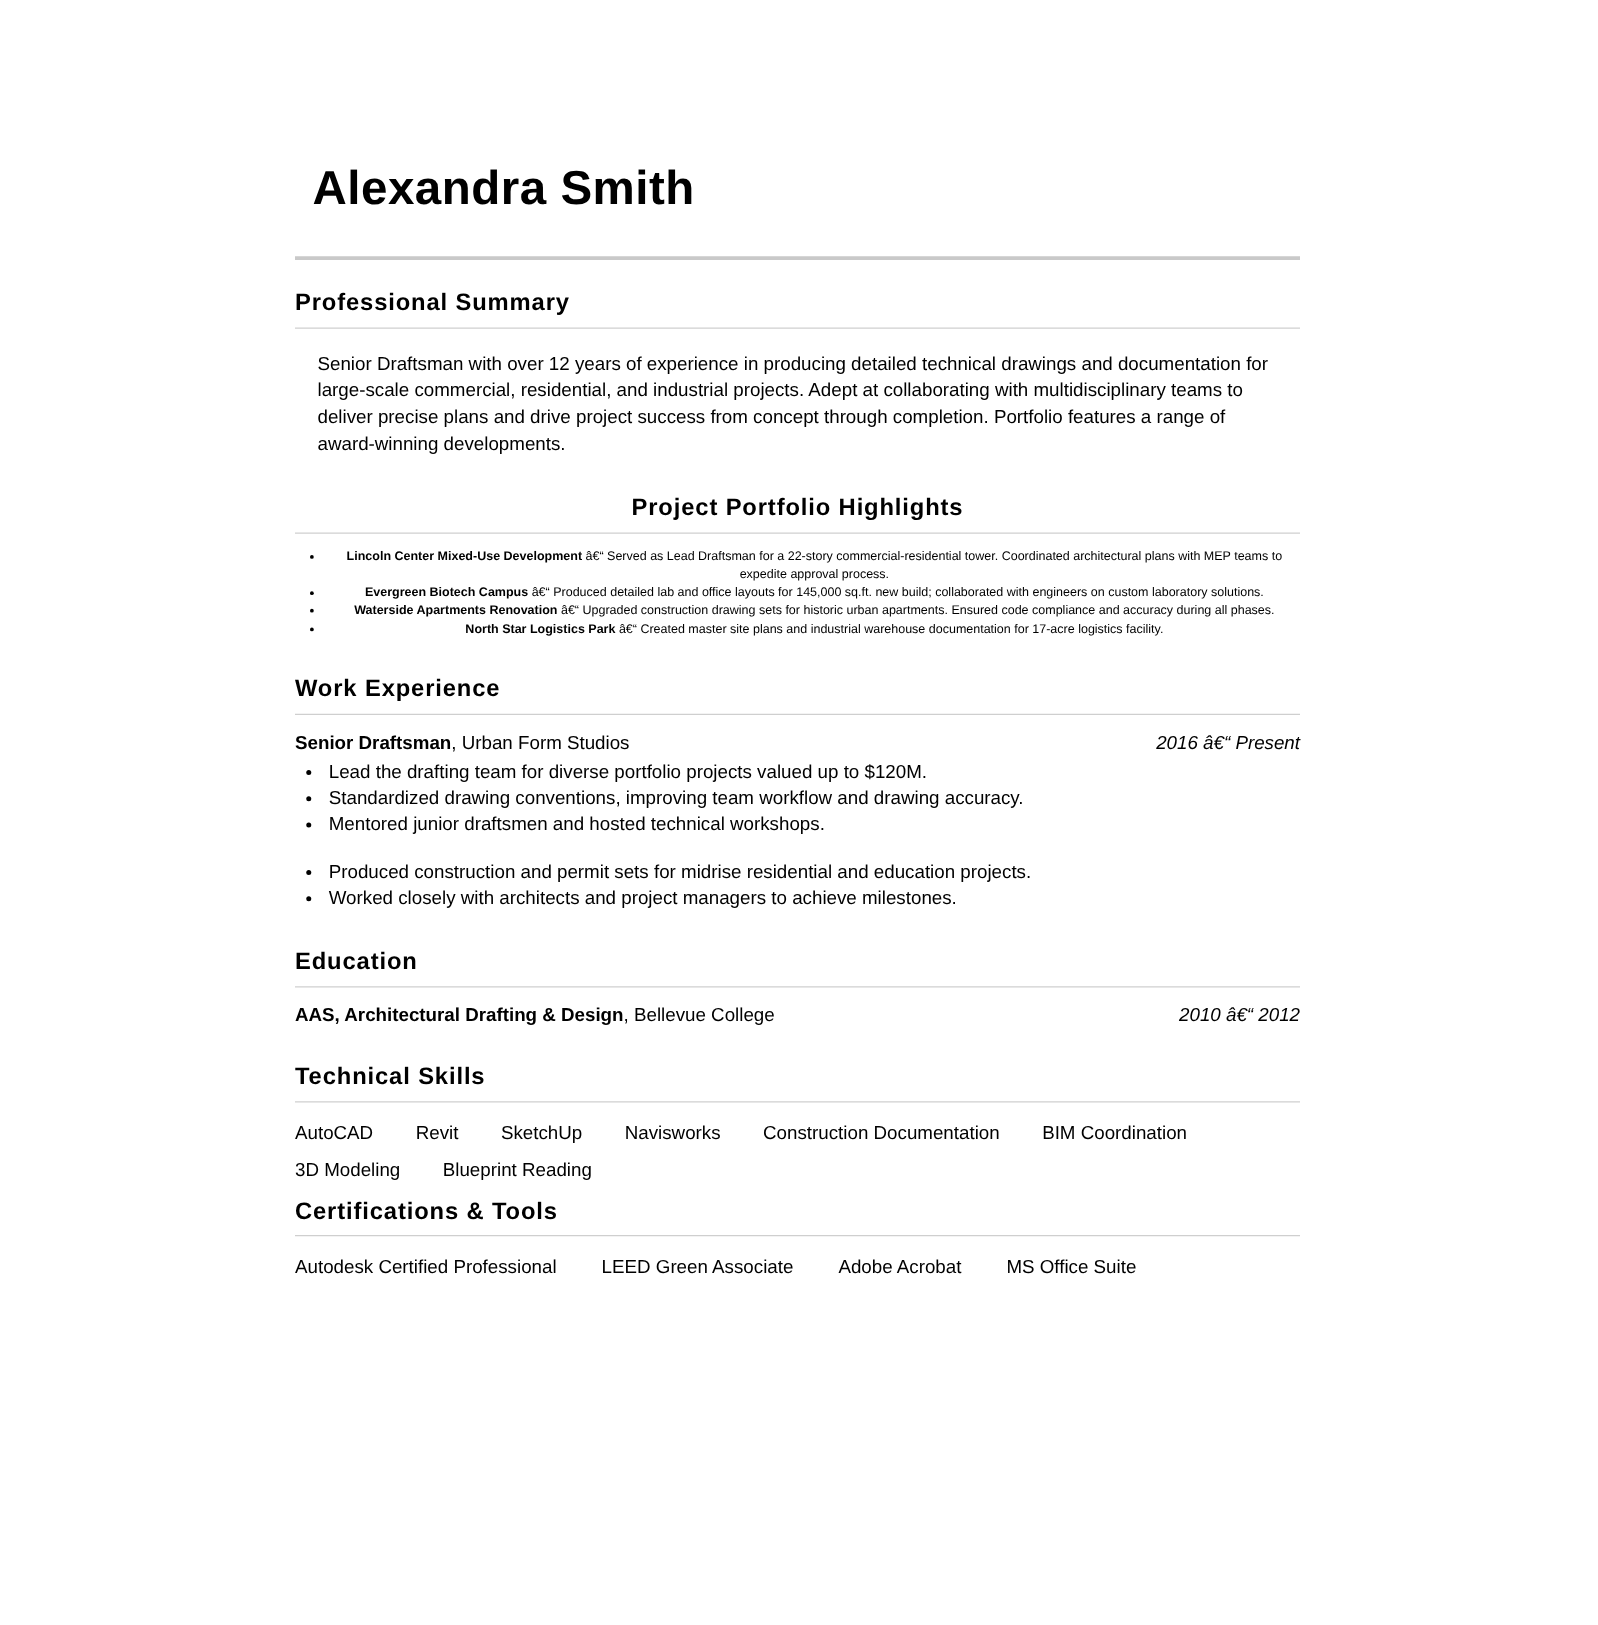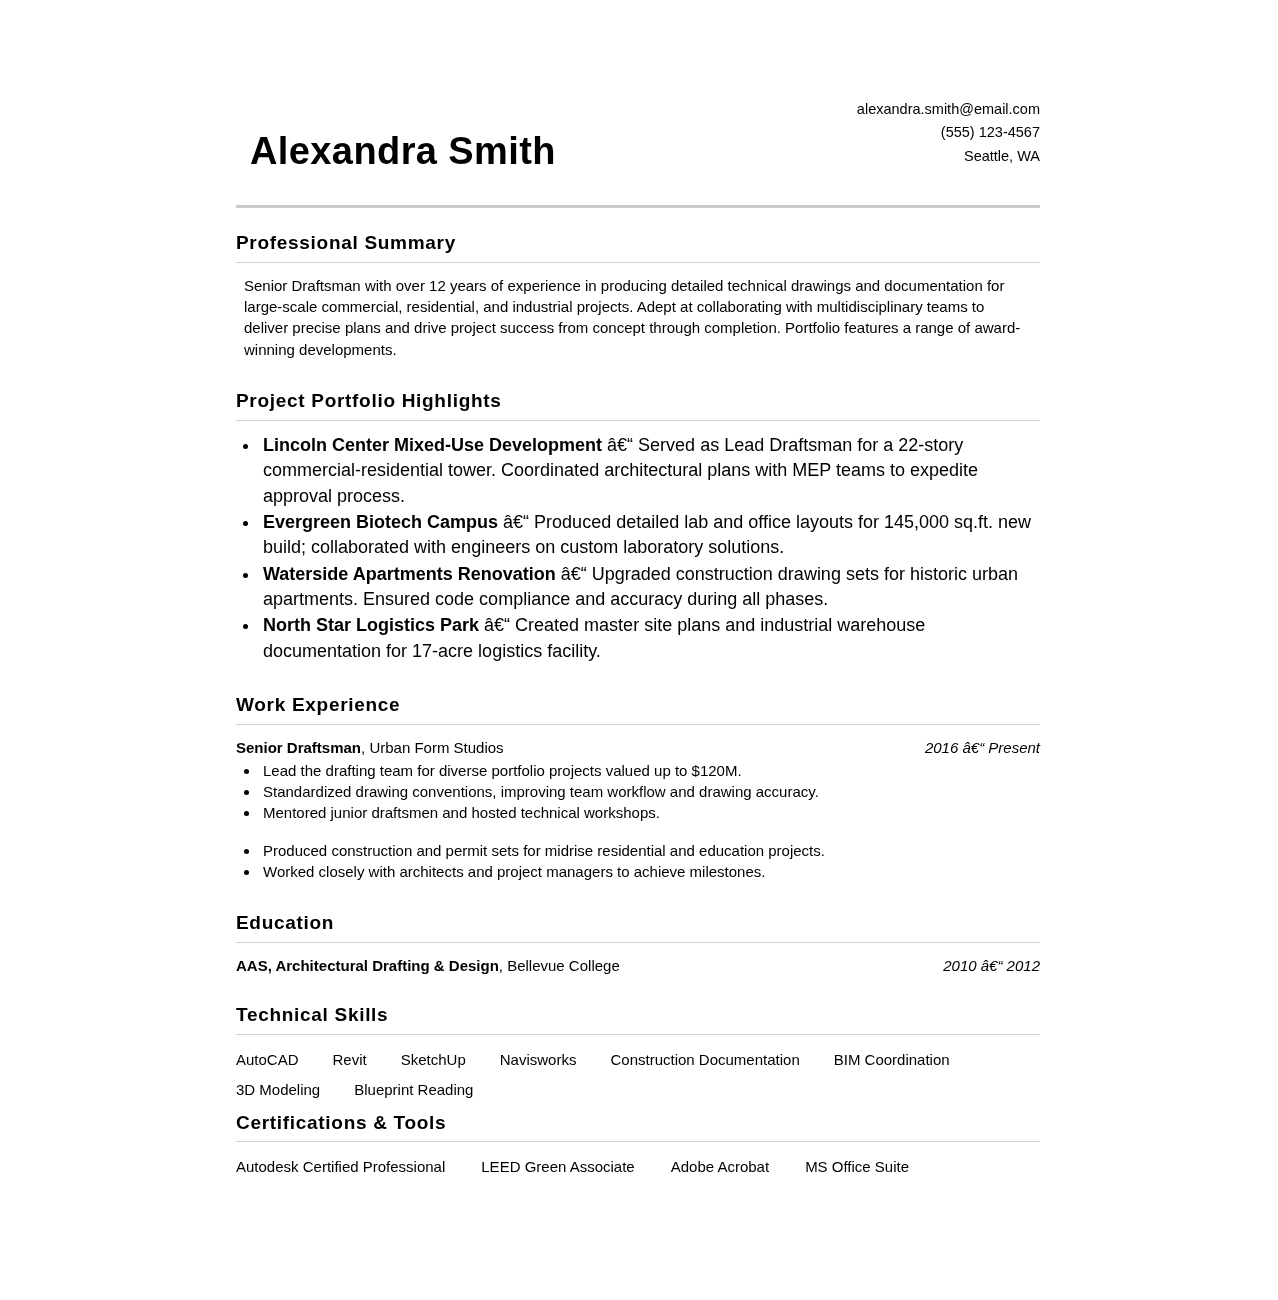--- a/index.html
+++ b/index.html
@@ -72,32 +72,32 @@
   .section-rule {
     height: 1px;
     background: #cfcfcf;
     width: 100%;
     margin-bottom: 12px;
   }
 
   .summary-text {
     font-size: 15px;
     line-height: 1.42;
-    margin: 8px;
+    margin: 18px;
     text-align: left;
   }
 
   
   ul.bullets {
     margin: 0;
     padding-left: 24px;
     list-style-type: disc;
   }
   ul.bullets li {
-    font-size: 18px;
+    font-size: 10px;
     line-height: 1.42;
     margin: 0 0 0.5px 0;
     padding-left: 3px;
   }
   ul.bullets li b { font-weight: bold; }
 
   
   .job { margin-bottom: 17px; }
   .job:last-child { margin-bottom: 0; }
   .job-head {
@@ -154,39 +154,34 @@
     max-width: 790px;
   }
   .tag-row .tag { white-space: nowrap; }
 
   .skills-section .section-rule { margin-bottom: 14px; }
   .certs-section { margin-top: 12px; }
   .certs-section .section-rule { margin-bottom: 14px; }
   .certs-section .tag-row { column-gap: 36px; }
 
   .sec-summary { margin-top: 24px; }
-  .sec-portfolio { margin-top: 30px; }
+  .sec-portfolio { margin-top: 30px; text-align: center; }
   .sec-experience { margin-top: 30px; }
   .sec-education { margin-top: 30px; }
   .sec-skills { margin-top: 28px; }
 </style>
 </head>
 <body>
 
 <div class="page">
   <div class="sheet">
 
     <div class="header">
       <h1 class="name">Alexandra Smith</h1>
 
-      <div class="contact-block">
-        <span class="contact-line">alexandra.smith@email.com</span>
-        <span class="contact-line">(555) 123-4567</span>
-        <span class="contact-line">Seattle, WA</span>
-      </div>
     </div>
     <div class="header-rule"></div>
 
     <div class="section sec-summary">
       <h2 class="section-title">Professional Summary</h2>
       <div class="section-rule"></div>
       <p class="summary-text">Senior Draftsman with over 12 years of experience in producing detailed technical drawings and documentation for large-scale commercial, residential, and industrial projects. Adept at collaborating with multidisciplinary teams to deliver precise plans and drive project success from concept through completion. Portfolio features a range of award-winning developments.</p>
     </div>
 
     <div class="section sec-portfolio">

